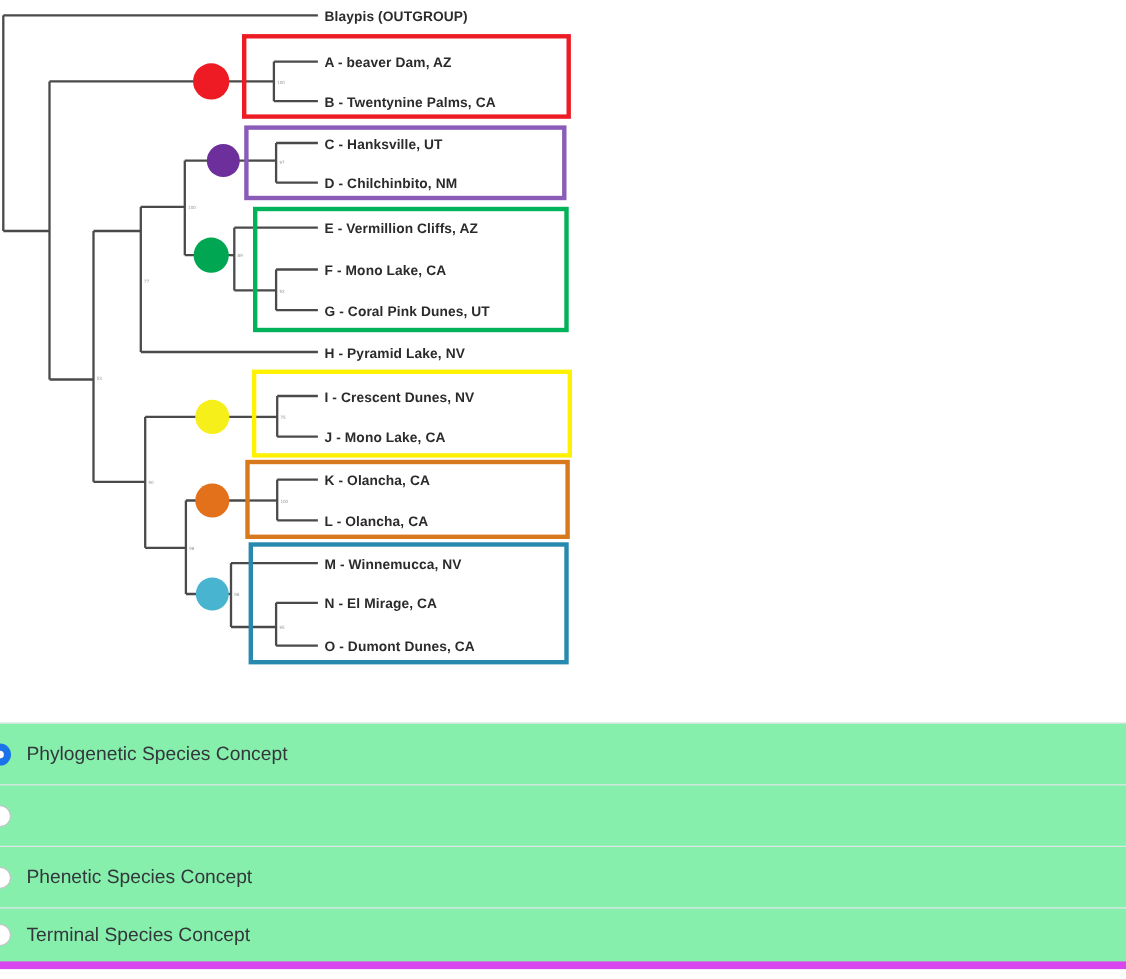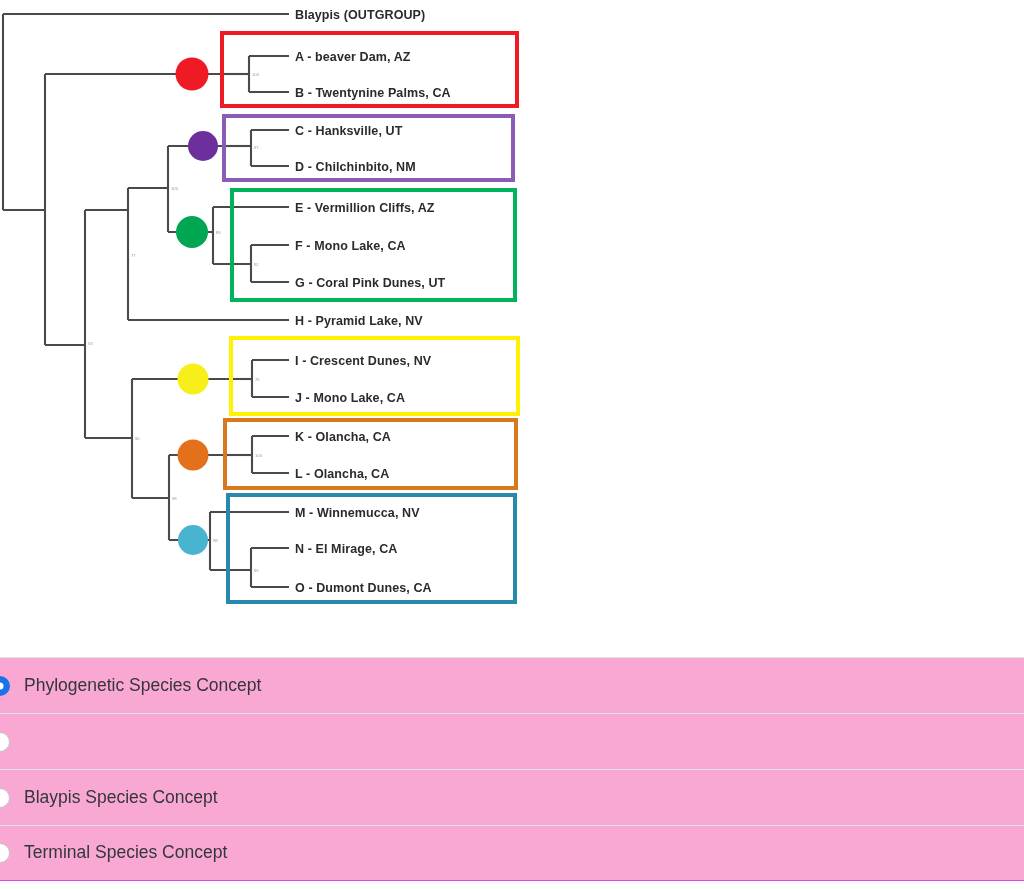--- a/index.html
+++ b/index.html
@@ -32,23 +32,23 @@
     background:#fff;
   }
   .answer-row{
     position:relative;
     display:flex;align-items:center;
     height:56px;
     border-top:1px solid #e3e3e5;
     box-sizing:border-box;
     padding-left:0;
     cursor:pointer;
-    background:#f9a8d4;
-  }
-  .answer-row:last-child{border-bottom:1px solid #d946ef;}
+    background:#86efac;
+  }
+  .answer-row:last-child{border-bottom:7px solid #d946ef;}
   .radio{
     position:relative;
     flex:0 0 auto;
     width:20px;height:20px;
     margin-left:-10px;      
     margin-right:14px;
     border-radius:50%;
     box-sizing:border-box;
     border:1.5px solid #c2c5c9;
     background:#fff;
@@ -217,21 +217,21 @@
     <span class="radio checked"></span>
     <span class="answer-text">Phylogenetic Species Concept</span>
   </div>
 
   <div class="answer-row">
     <span class="radio"></span>
   </div>
 
   <div class="answer-row">
     <span class="radio"></span>
-    <span class="answer-text">Blaypis Species Concept</span>
+    <span class="answer-text">Phenetic Species Concept</span>
   </div>
 
   <div class="answer-row">
     <span class="radio"></span>
     <span class="answer-text">Terminal Species Concept</span>
   </div>
 
 </div>
 
 </body></html>

